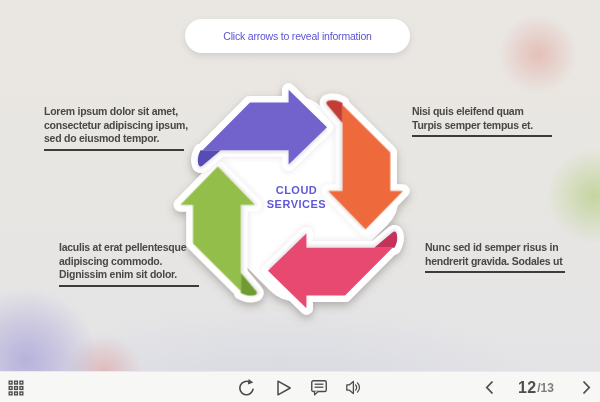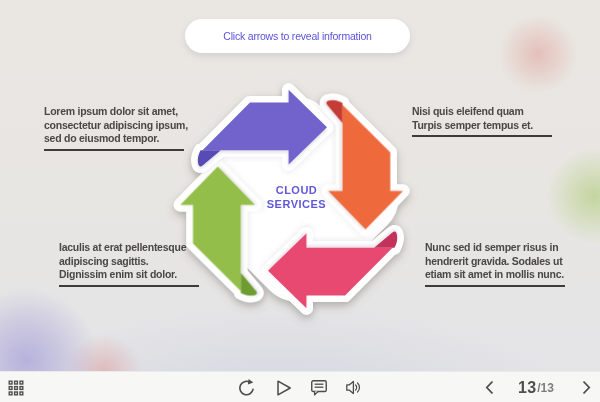--- a/index.html
+++ b/index.html
@@ -153,28 +153,27 @@
     <div class="line">sed do eiusmod tempor.</div>
     <div class="rule"></div>
   </div>
   <div class="info tr">
     <div class="line">Nisi quis eleifend quam</div>
     <div class="line">Turpis semper tempus et.</div>
     <div class="rule"></div>
   </div>
   <div class="info bl">
     <div class="line">Iaculis at erat pellentesque</div>
-    <div class="line">adipiscing sagittis.</div>
+    <div class="line">adipiscing commodo.</div>
     <div class="line">Dignissim enim sit dolor.</div>
     <div class="rule"></div>
   </div>
   <div class="info br">
     <div class="line">Nunc sed id semper risus in</div>
     <div class="line">hendrerit gravida. Sodales ut</div>
-    <div class="line">etiam sit amet in mollis nunc.</div>
     <div class="rule"></div>
   </div>
 </div>
 
 <div class="bar">
 
   <div class="btn menu-btn">
     <svg width="16" height="16" viewBox="0 0 16 16">
       <g fill="#4e4e4e">
         <rect x="0.5" y="0.5" width="4.2" height="4.2"></rect>
@@ -231,21 +230,21 @@
     </svg>
   </div>
 
   <div class="btn prev-btn">
     <svg width="9" height="15" viewBox="0 0 9 15">
       <path d="M 7.5 1.5 L 1.8 7.5 L 7.5 13.5" fill="none" stroke="#4e4e4e" stroke-width="1.8"></path>
     </svg>
   </div>
 
   <div class="page-ind">
-    <span class="cur">13</span>
+    <span class="cur">12</span>
     <span class="tot">/13</span>
   </div>
 
   <div class="btn next-btn">
     <svg width="9" height="15" viewBox="0 0 9 15">
       <path d="M 1.5 1.5 L 7.2 7.5 L 1.5 13.5" fill="none" stroke="#4e4e4e" stroke-width="1.8"></path>
     </svg>
   </div>
 </div>
 

